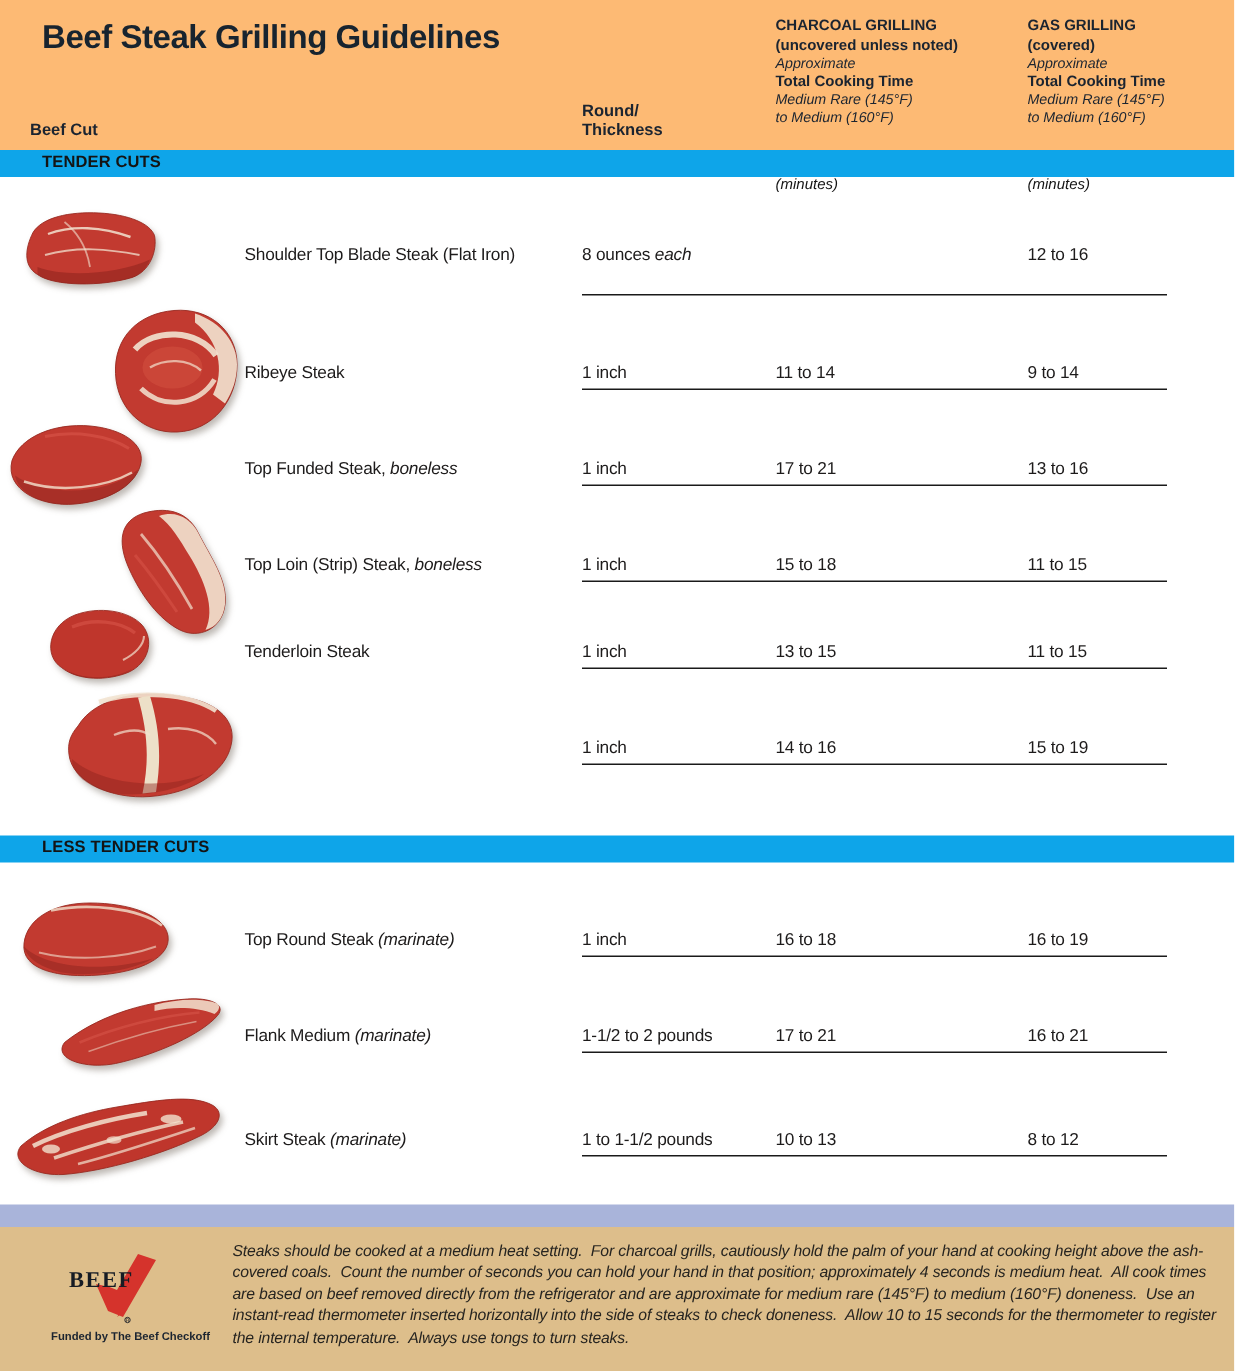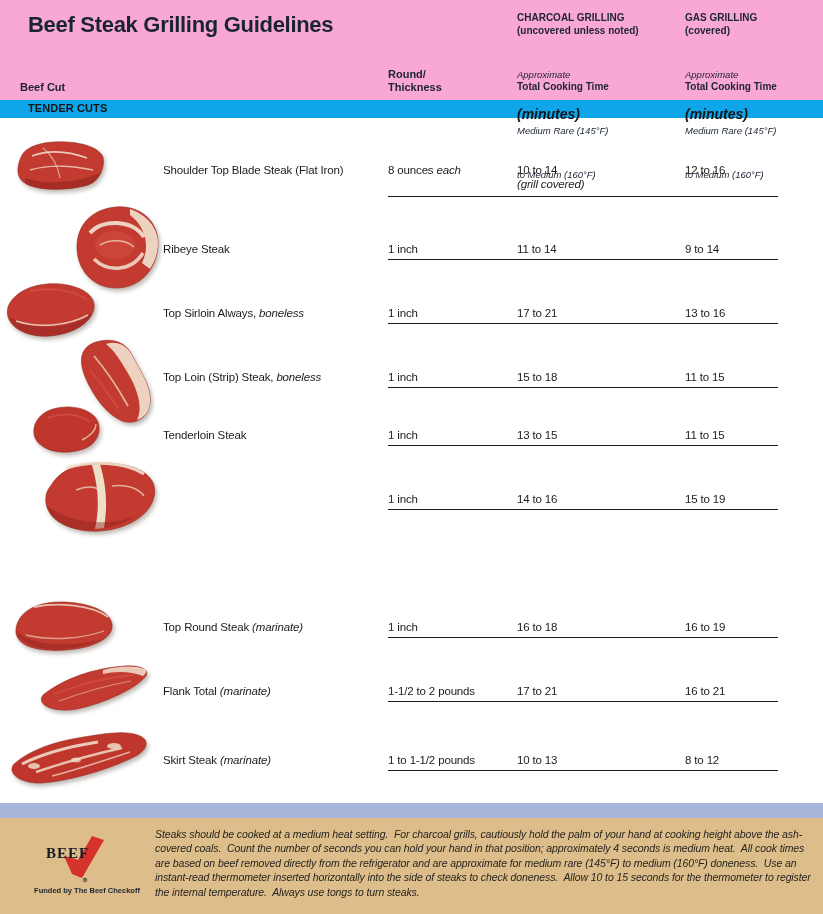--- a/index.html
+++ b/index.html
@@ -1,34 +1,34 @@
 <!DOCTYPE html>
 <html><head>
 <meta charset="utf-8">
 <style>
   html,body{margin:0;padding:0;background:#fff;}
   .sheet{position:relative;width:823px;height:914px;overflow:hidden;background:#ffffff;
          font-family:"Liberation Sans",sans-serif;color:#221f1f;}
   
-  .hdr{position:absolute;left:0;top:0;width:823px;height:100px;background:#f9a8d4;}
+  .hdr{position:absolute;left:0;top:0;width:823px;height:100px;background:#fdba74;}
   .title{position:absolute;left:28px;top:12px;font-size:22px;font-weight:bold;color:#18242f;letter-spacing:-.3px;}
   .collabel{position:absolute;font-size:11px;font-weight:bold;color:#1b2430;line-height:1.18;}
   .beefcut{left:20px;top:81px;}
   .weight{left:388px;top:68px;}
   .gridhead{position:absolute;top:12px;width:160px;font-size:10px;color:#1b2430;line-height:1.25;}
   .gridhead .b{font-weight:bold;}
-  .gridhead .i{font-style:italic;font-size:9.5px;margin-top:32px;}
+  .gridhead .i{font-style:italic;font-size:9.5px;}
   .ch-col{left:517px;}
   .gs-col{left:685px;}
   
   .band{position:absolute;left:0;width:823px;height:18px;background:#0ea5e9;}
   .band1{top:100px;}
   .band2{top:557px;}
   .band .sec{position:absolute;left:28px;top:2px;font-size:11px;font-weight:bold;color:#141414;letter-spacing:.1px;}
-  .band .min{position:absolute;top:6px;font-size:14px;font-weight:bold;font-style:italic;color:#141414;}
+  .band .min{position:absolute;top:18px;font-size:10px;font-weight:normal;font-style:italic;color:#141414;}
   .min.m1{left:517px;} .min.m2{left:685px;}
   
   .row{position:absolute;left:0;width:823px;height:40px;font-size:11.5px;letter-spacing:-.15px;color:#1d1b1b;}
   .row .c{position:absolute;top:0;line-height:1.25;}
   .row .cut{left:163px;width:222px;}
   .row .wt{left:388px;width:126px;}
   .row .ch{left:517px;width:165px;}
   .row .gs{left:685px;width:95px;}
   .em{font-style:italic;}
   .note{font-style:italic;}
@@ -120,20 +120,23 @@
 
   <svg class="steak" style="left:36px;top:456px" width="126" height="82" viewBox="0 0 126 82">
     <path d="M16 28 C28 8 60 3 88 9 C110 13 122 25 118 41 C114 59 92 73 64 75 C38 77 12 65 10 47 C9 39 11 34 16 28 Z" fill="#c23a30" stroke="#992a21" stroke-width=".6"></path>
     <path d="M30 12 C55 4 90 6 108 18" fill="none" stroke="#f2e3d0" stroke-width="3" opacity=".9"></path>
     <path d="M56 9 L64 8 C70 28 72 48 68 72 L59 73 C64 50 62 30 56 9 Z" fill="#ede0c8"></path>
     <path d="M40 34 C50 30 58 30 64 34" fill="none" stroke="#f2e3d0" stroke-width="1.6" opacity=".7"></path>
     <path d="M76 30 C90 28 102 32 108 40" fill="none" stroke="#f2e3d0" stroke-width="1.6" opacity=".7"></path>
     <path d="M12 50 C30 66 70 72 100 60 C84 72 50 78 30 70 C18 65 12 58 12 50 Z" fill="#8e231d" opacity=".45"></path>
   </svg>
 
+  <div class="band band2">
+    <span class="sec">LESS TENDER CUTS</span>
+  </div>
 
   <svg class="steak" style="left:6px;top:595px" width="116" height="62" viewBox="0 0 116 62">
     <path d="M10 34 C12 17 30 7 54 7 C80 7 104 15 106 29 C108 43 88 53 60 55 C34 57 8 52 10 34 Z" fill="#c23a30" stroke="#992a21" stroke-width=".6"></path>
     <path d="M10 36 C24 50 62 54 96 44 C82 52 50 58 30 52 C18 48 11 42 10 36 Z" fill="#8e231d" opacity=".5"></path>
     <path d="M28 12 C52 7 86 10 102 22" fill="none" stroke="#f2e3d0" stroke-width="1.8" opacity=".8"></path>
     <path d="M20 40 C44 46 76 44 98 36" fill="none" stroke="#f2e3d0" stroke-width="1.3" opacity=".6"></path>
   </svg>
 
   <svg class="steak" style="left:33px;top:657px" width="124" height="60" viewBox="0 0 124 60">
     <path d="M10 38 C30 22 60 11 92 9 C108 8 118 13 112 20 C102 32 72 46 44 52 C24 56 2 49 10 38 Z" fill="#c23a30" stroke="#992a21" stroke-width=".6"></path>
@@ -148,35 +151,34 @@
     <path d="M30 56 C54 48 88 38 116 32" fill="none" stroke="#f2e3d0" stroke-width="2.4" opacity=".8"></path>
     <path d="M46 60 C70 54 100 44 124 36" fill="none" stroke="#f2e3d0" stroke-width="1.6" opacity=".7"></path>
     <ellipse cx="28" cy="50" rx="6" ry="3" fill="#f2e3d0" opacity=".8"></ellipse>
     <ellipse cx="108" cy="30" rx="7" ry="3" fill="#f2e3d0" opacity=".8"></ellipse>
     <ellipse cx="70" cy="44" rx="5" ry="2.5" fill="#f2e3d0" opacity=".7"></ellipse>
   </svg>
 
   <div class="row" style="top:163px">
     <div class="c cut"><span>Shoulder Top Blade Steak (Flat Iron)</span><span class="em"></span></div>
     <div class="c wt"><span>8 ounces </span><span class="em">each</span></div>
-    <div class="c ch"><span>10 to 14</span><div class="note">(grill covered)</div></div>
     <div class="c gs"><span>12 to 16</span></div>
     <div class="rule" style="top:33px"></div>
   </div>
 
   <div class="row" style="top:242px">
     <div class="c cut"><span>Ribeye Steak</span></div>
     <div class="c wt"><span>1 inch</span></div>
     <div class="c ch"><span>11 to 14</span></div>
     <div class="c gs"><span>9 to 14</span></div>
     <div class="rule"></div>
   </div>
 
   <div class="row" style="top:306px">
-    <div class="c cut"><span>Top Sirloin Always, </span><span class="em">boneless</span></div>
+    <div class="c cut"><span>Top Funded Steak, </span><span class="em">boneless</span></div>
     <div class="c wt"><span>1 inch</span></div>
     <div class="c ch"><span>17 to 21</span></div>
     <div class="c gs"><span>13 to 16</span></div>
     <div class="rule"></div>
   </div>
 
   <div class="row" style="top:370px">
     <div class="c cut"><span>Top Loin (Strip) Steak, </span><span class="em">boneless</span></div>
     <div class="c wt"><span>1 inch</span></div>
     <div class="c ch"><span>15 to 18</span></div>
@@ -201,21 +203,21 @@
 
   <div class="row" style="top:620px">
     <div class="c cut"><span>Top Round Steak </span><span class="em">(marinate)</span></div>
     <div class="c wt"><span>1 inch</span></div>
     <div class="c ch"><span>16 to 18</span></div>
     <div class="c gs"><span>16 to 19</span></div>
     <div class="rule"></div>
   </div>
 
   <div class="row" style="top:684px">
-    <div class="c cut"><span>Flank Total </span><span class="em">(marinate)</span></div>
+    <div class="c cut"><span>Flank Medium </span><span class="em">(marinate)</span></div>
     <div class="c wt"><span>1-1/2 to 2 pounds</span></div>
     <div class="c ch"><span>17 to 21</span></div>
     <div class="c gs"><span>16 to 21</span></div>
     <div class="rule"></div>
   </div>
 
   <div class="row" style="top:753px">
     <div class="c cut"><span>Skirt Steak </span><span class="em">(marinate)</span></div>
     <div class="c wt"><span>1 to 1-1/2 pounds</span></div>
     <div class="c ch"><span>10 to 13</span></div>

